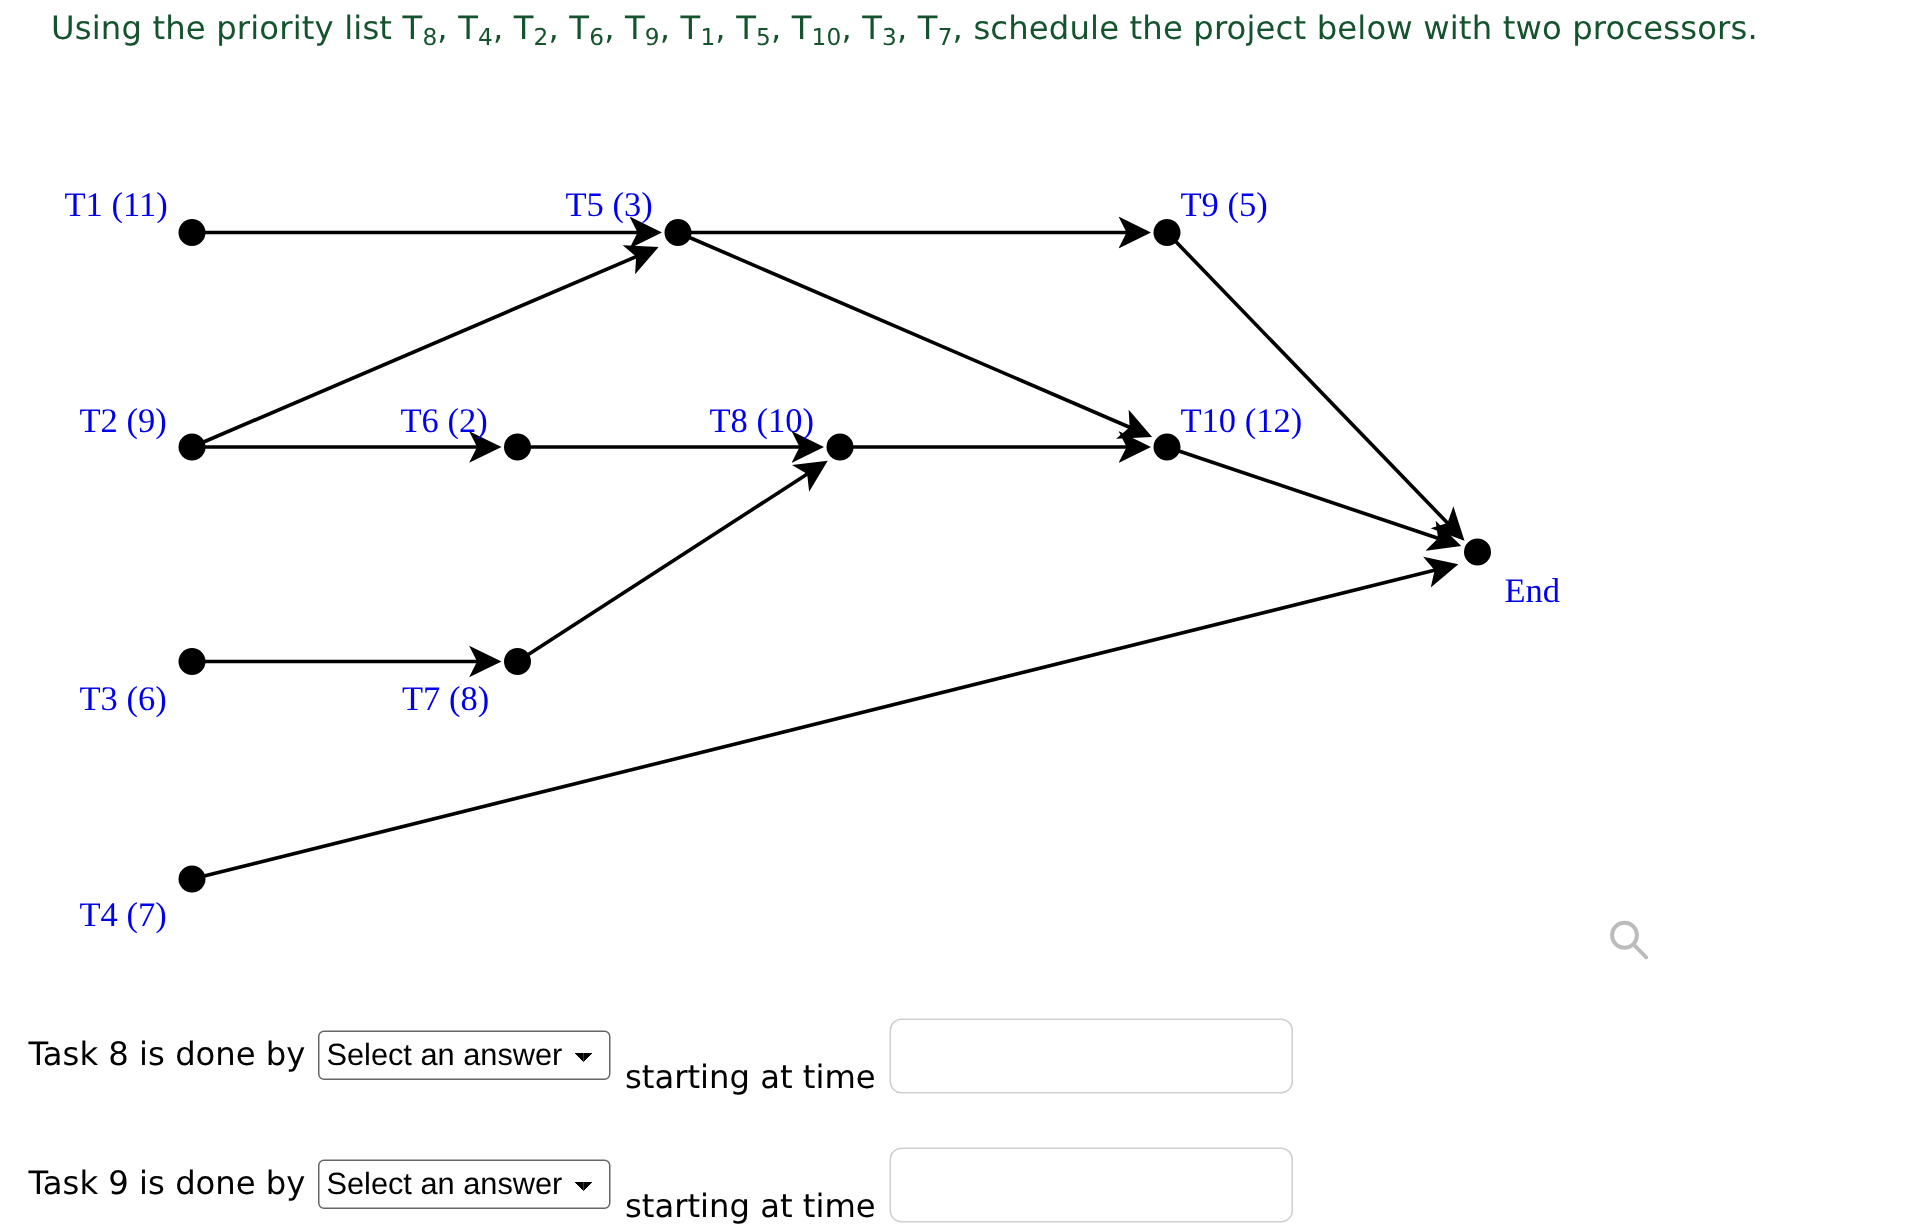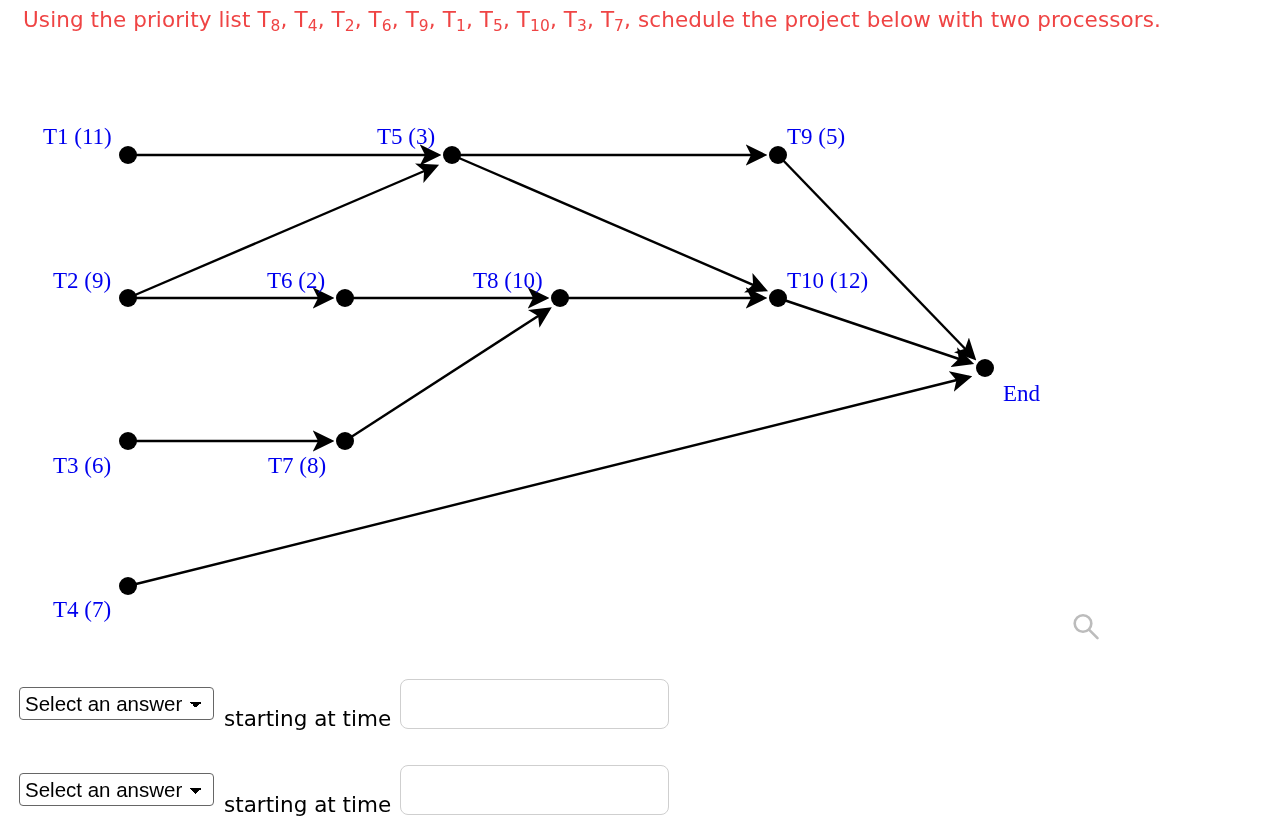--- a/index.html
+++ b/index.html
@@ -13,26 +13,26 @@
     height: 820px;
     position: relative;
     overflow: hidden;
     font-family: "DejaVu Sans", sans-serif;
     color: #000000;
   }
 
   
   #prompt {
     position: absolute;
-    left: 23px;
+    left: 34px;
     top: 2px;
     width: 1140px;
     font-size: 21.5px;
     line-height: 35px;
-    color: #ef4444;
+    color: #14532d;
     letter-spacing: 0.1px;
   }
   #prompt sub {
     font-size: 0.72em;
     vertical-align: -0.28em;
     line-height: 0;
   }
 
   
   #graph-wrap {
@@ -190,26 +190,28 @@
 </div>
 
 <div id="magnifier">
   <svg width="34" height="34" viewBox="0 0 34 34">
     <circle cx="14" cy="13.5" r="8.3" fill="none" stroke="#bcbcbc" stroke-width="2.6"></circle>
     <line x1="20" y1="19.6" x2="28.5" y2="28.2" stroke="#bcbcbc" stroke-width="2.6" stroke-linecap="round"></line>
   </svg>
 </div>
 
 <div class="answer-row" id="answer-row-0">
+  <span class="row-text-pre">Task 8 is done by</span>
   <select class="answer-select">
     <option>Select an answer</option>
   </select>
   <span class="row-text-mid">starting at time</span>
   <input class="time-input" type="text" placeholder="" style="">
 </div>
 
 <div class="answer-row" id="answer-row-1">
+  <span class="row-text-pre">Task 9 is done by</span>
   <select class="answer-select">
     <option>Select an answer</option>
   </select>
   <span class="row-text-mid">starting at time</span>
   <input class="time-input" type="text" placeholder="" style="">
 </div>
 
 </body></html>

